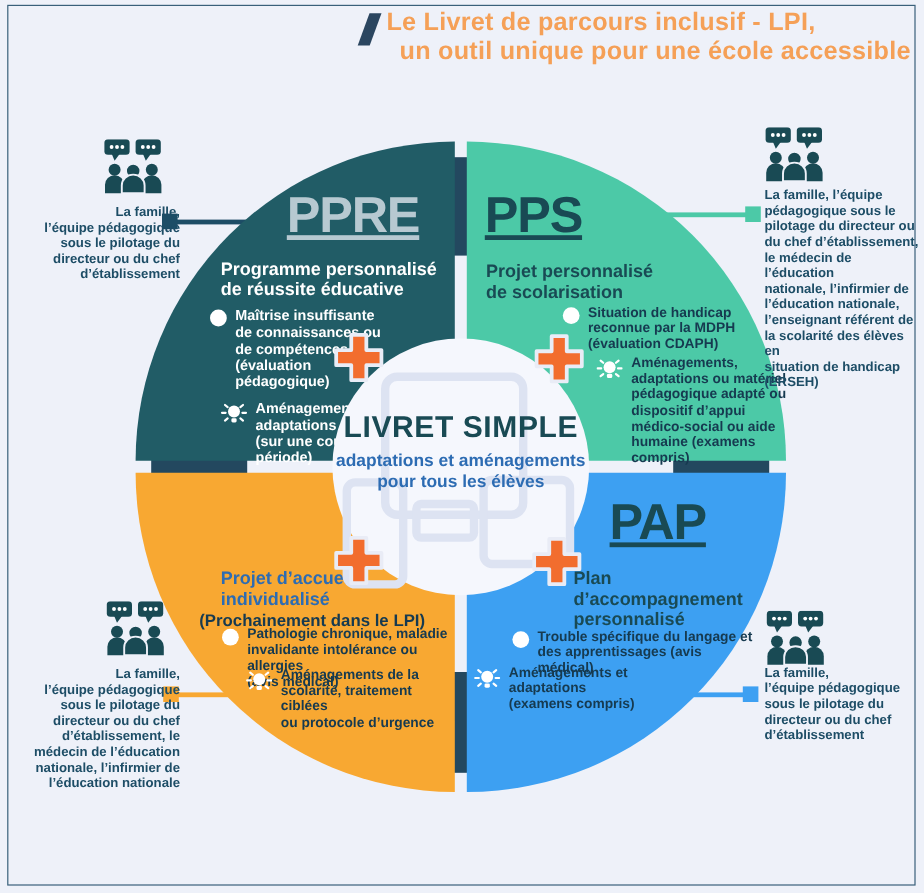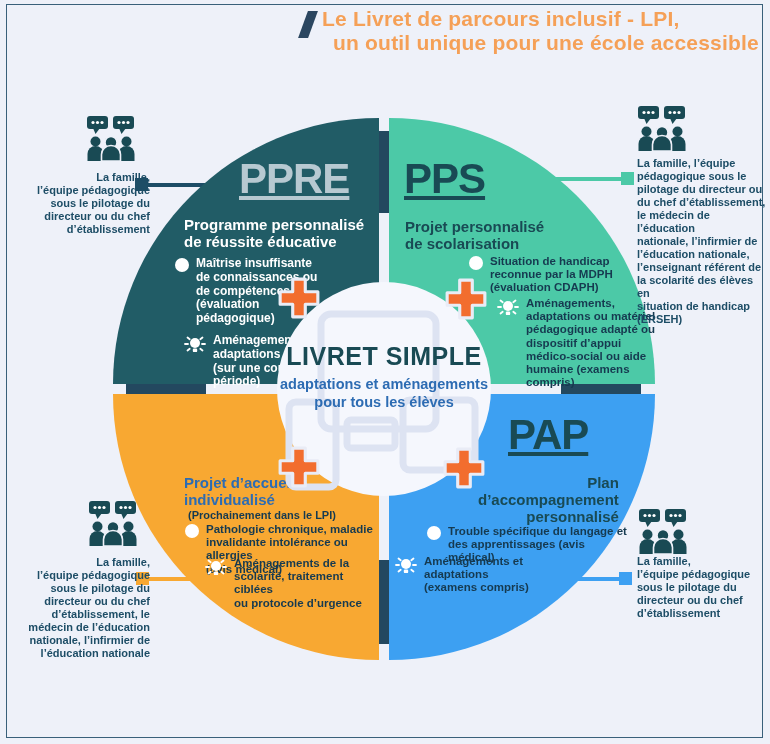--- a/index.html
+++ b/index.html
@@ -42,22 +42,22 @@
   .acronym{font-weight:700;font-size:42px;letter-spacing:-1px;line-height:1;text-decoration:underline;}
   .q-ppre .acronym{left:126px;top:40px;color:var(--ppre_acronym);}
   .q-pps .acronym{left:15px;top:40px;color:var(--acronym_dark);text-align:center;}
   .q-pai .acronym{left:66px;top:26px;color:var(--acronym_dark);}
   .q-pap .acronym{left:119px;top:20px;color:var(--acronym_dark);text-align:right;}
 
   .q-title{font-weight:700;font-size:15px;line-height:1.13;white-space:pre-line;}
   .q-ppre .q-title{left:71px;top:99px;color:#ffffff;}
   .q-pps .q-title{left:16px;top:101px;color:var(--acronym_dark);}
   .q-pai .q-title{left:71px;top:81px;color:var(--blue_text);}
-  .q-pap .q-title{left:89px;top:81px;color:var(--acronym_dark);text-align:right;}
-  .q-pai .note{left:75px;top:115px;font-size:11px;font-weight:700;color:var(--navy_text);}
+  .q-pap .q-title{left:89px;top:81px;color:var(--acronym_dark);}
+  .q-pai .note{left:53px;top:115px;font-size:14px;font-weight:700;color:var(--navy_text);}
 
   .bullet{display:flex;gap:7px;align-items:flex-start;}
   .btext{font-size:11.5px;font-weight:700;line-height:1.15;white-space:pre-line;color:var(--navy_text);}
   .q-ppre .btext{color:#ffffff;font-size:12px;}
   .dot{width:14px;height:14px;border-radius:50%;background:#ffffff;flex:none;margin-top:1px;}
   .bulbwrap{flex:none;width:22px;height:22px;margin-top:-1px;}
   .q-ppre .b1{left:62px;top:139px;width:172px;}
   .q-ppre .b2{left:71px;top:216px;width:172px;}
   .q-pps .b1{left:80px;top:137px;width:162px;}
   .q-pps .b2{left:108px;top:179px;width:162px;}

